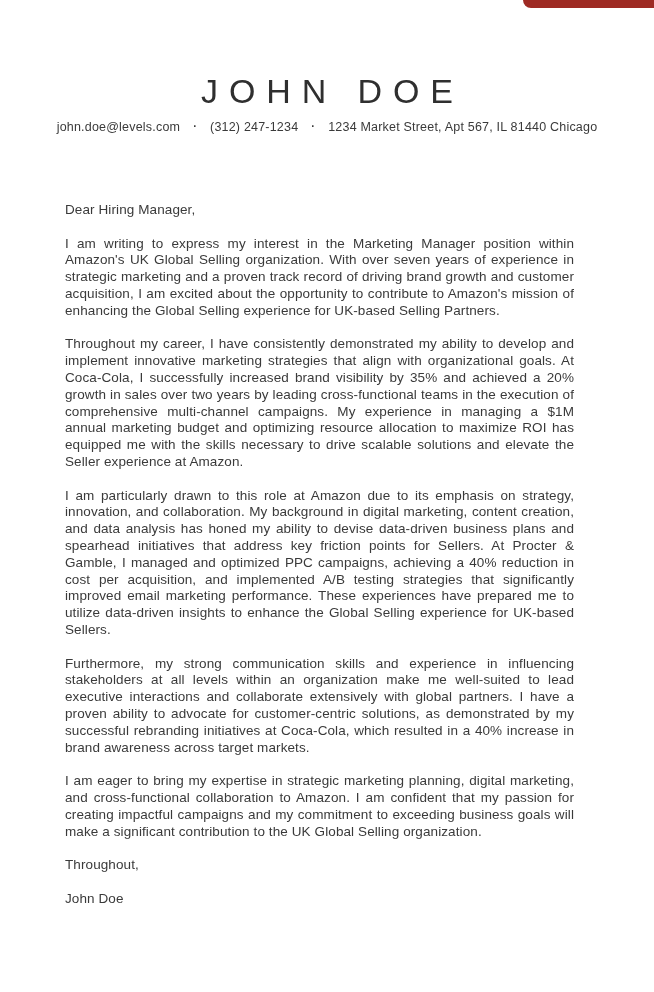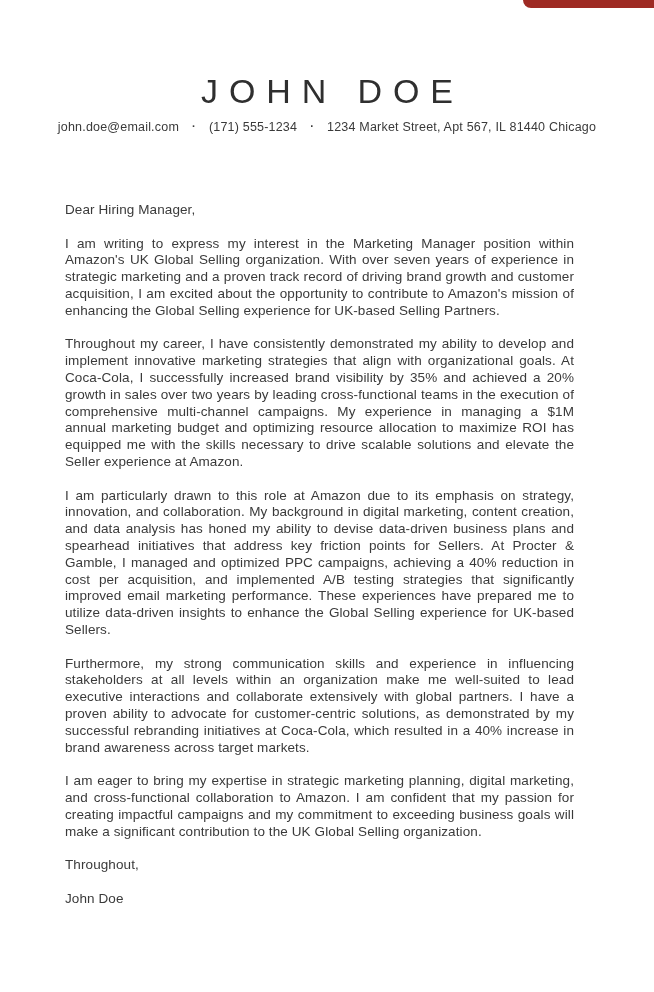--- a/index.html
+++ b/index.html
@@ -82,21 +82,21 @@
 </head>
 <body>
 
 <div class="page">
 
   <div class="accent-bar" style="background: rgb(158, 42, 35);"></div>
 
   <div class="letter-header">
     <div class="name">JOHN DOE</div>
     <div class="contact-line">
-      <span>john.doe@email.com</span><span class="contact-sep">·</span><span>(171) 555-1234</span><span class="contact-sep">·</span><span>1234 Market Street, Apt 567, IL 81440 Chicago</span>
+      <span>john.doe@levels.com</span><span class="contact-sep">·</span><span>(312) 247-1234</span><span class="contact-sep">·</span><span>1234 Market Street, Apt 567, IL 81440 Chicago</span>
     </div>
   </div>
 
   <div class="letter-body">
     <p class="salutation">Dear Hiring Manager,</p>
 
     <p class="paragraph">I am writing to express my interest in the Marketing Manager position within Amazon's UK Global Selling organization. With over seven years of experience in strategic marketing and a proven track record of driving brand growth and customer acquisition, I am excited about the opportunity to contribute to Amazon's mission of enhancing the Global Selling experience for UK-based Selling Partners.</p>
 
     <p class="paragraph">Throughout my career, I have consistently demonstrated my ability to develop and implement innovative marketing strategies that align with organizational goals. At Coca-Cola, I successfully increased brand visibility by 35% and achieved a 20% growth in sales over two years by leading cross-functional teams in the execution of comprehensive multi-channel campaigns. My experience in managing a $1M annual marketing budget and optimizing resource allocation to maximize ROI has equipped me with the skills necessary to drive scalable solutions and elevate the Seller experience at Amazon.</p>
 

